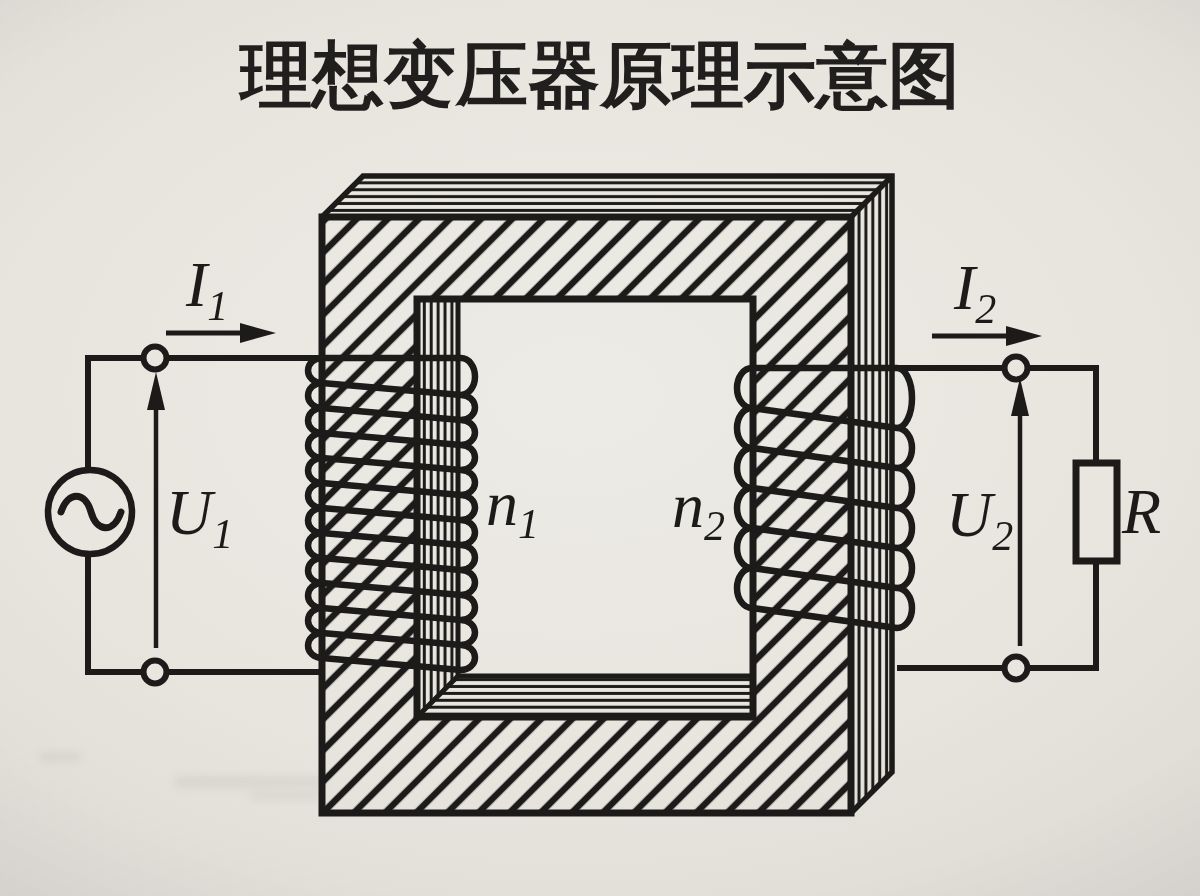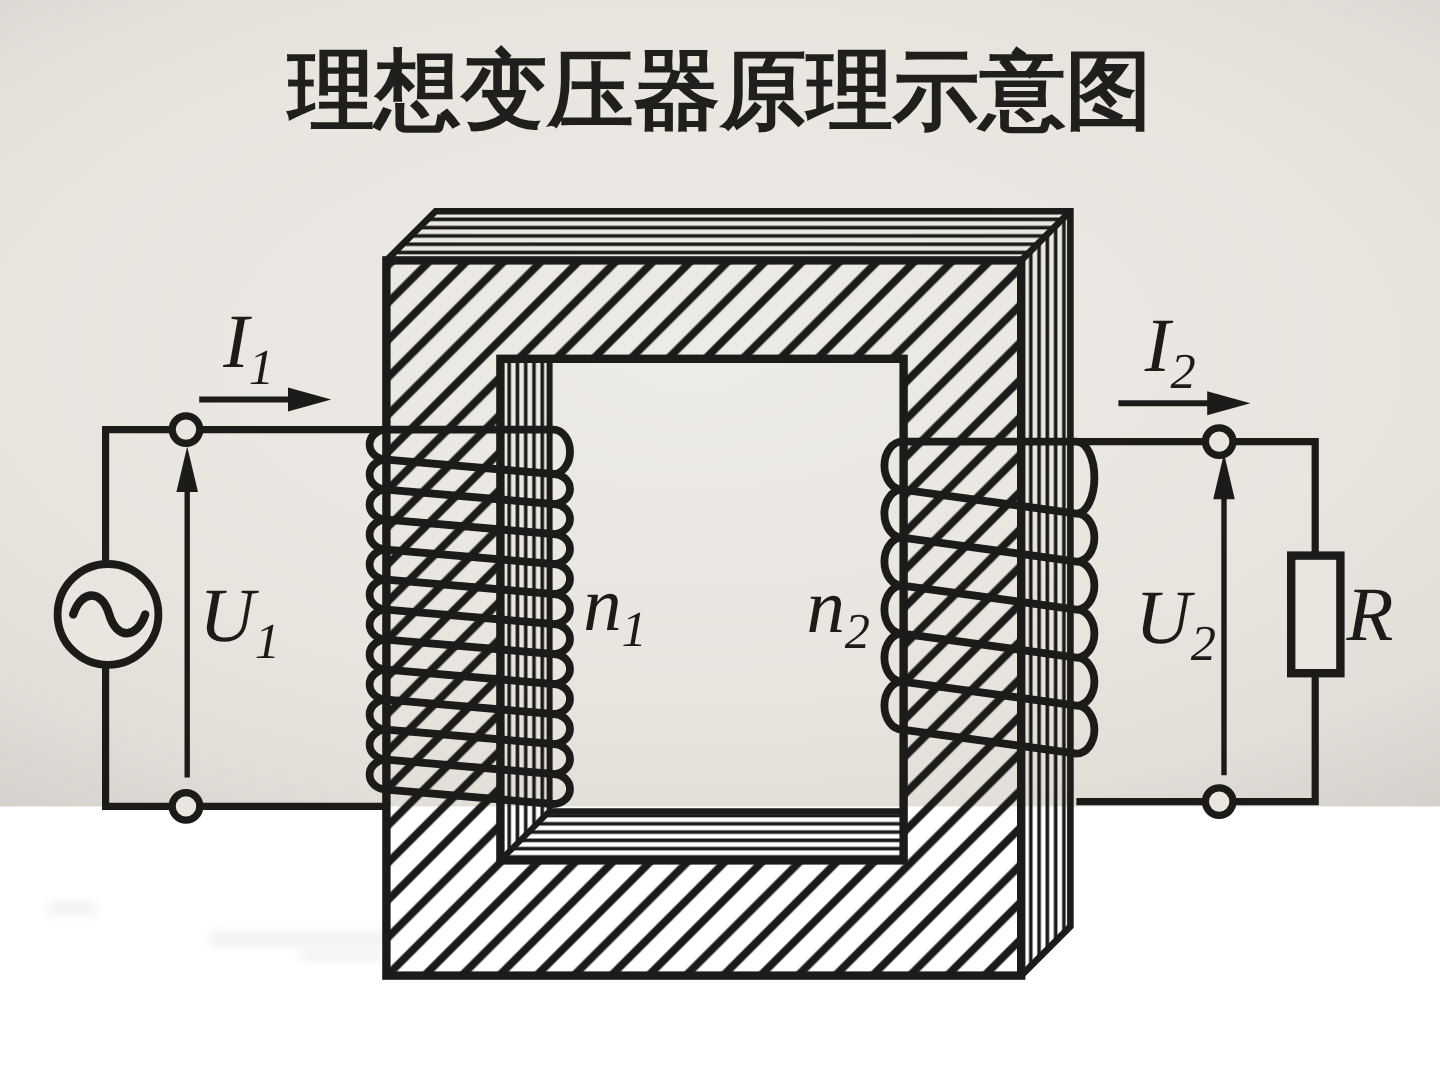--- a/index.html
+++ b/index.html
@@ -5,21 +5,21 @@
   :root{
     --ink:#1c1b19;
     --paper:#e9e6e0;
   }
   html,body{margin:0;padding:0;}
   body{
     width:1200px;height:896px;overflow:hidden;
     font-family:"Liberation Sans", sans-serif;
   }
   .photo{
-    position:relative;width:1200px;height:672px;
+    position:relative;width:1200px;height:896px;
     background:
       radial-gradient(120% 100% at 50% 46%, rgba(0,0,0,0) 55%, rgba(0,0,0,0.08) 80%, rgba(0,0,0,0.22) 100%),
       radial-gradient(85% 75% at 48% 44%, #edebe5 0%, #e8e5df 55%, #dcd9d3 100%);
   }
   svg{display:block;}
   .s{stroke:var(--ink);fill:none;}
   .fillink{fill:var(--ink);stroke:none;}
   .fillpaper{fill:var(--paper);}
   text{fill:var(--ink);}
   .lbl{

